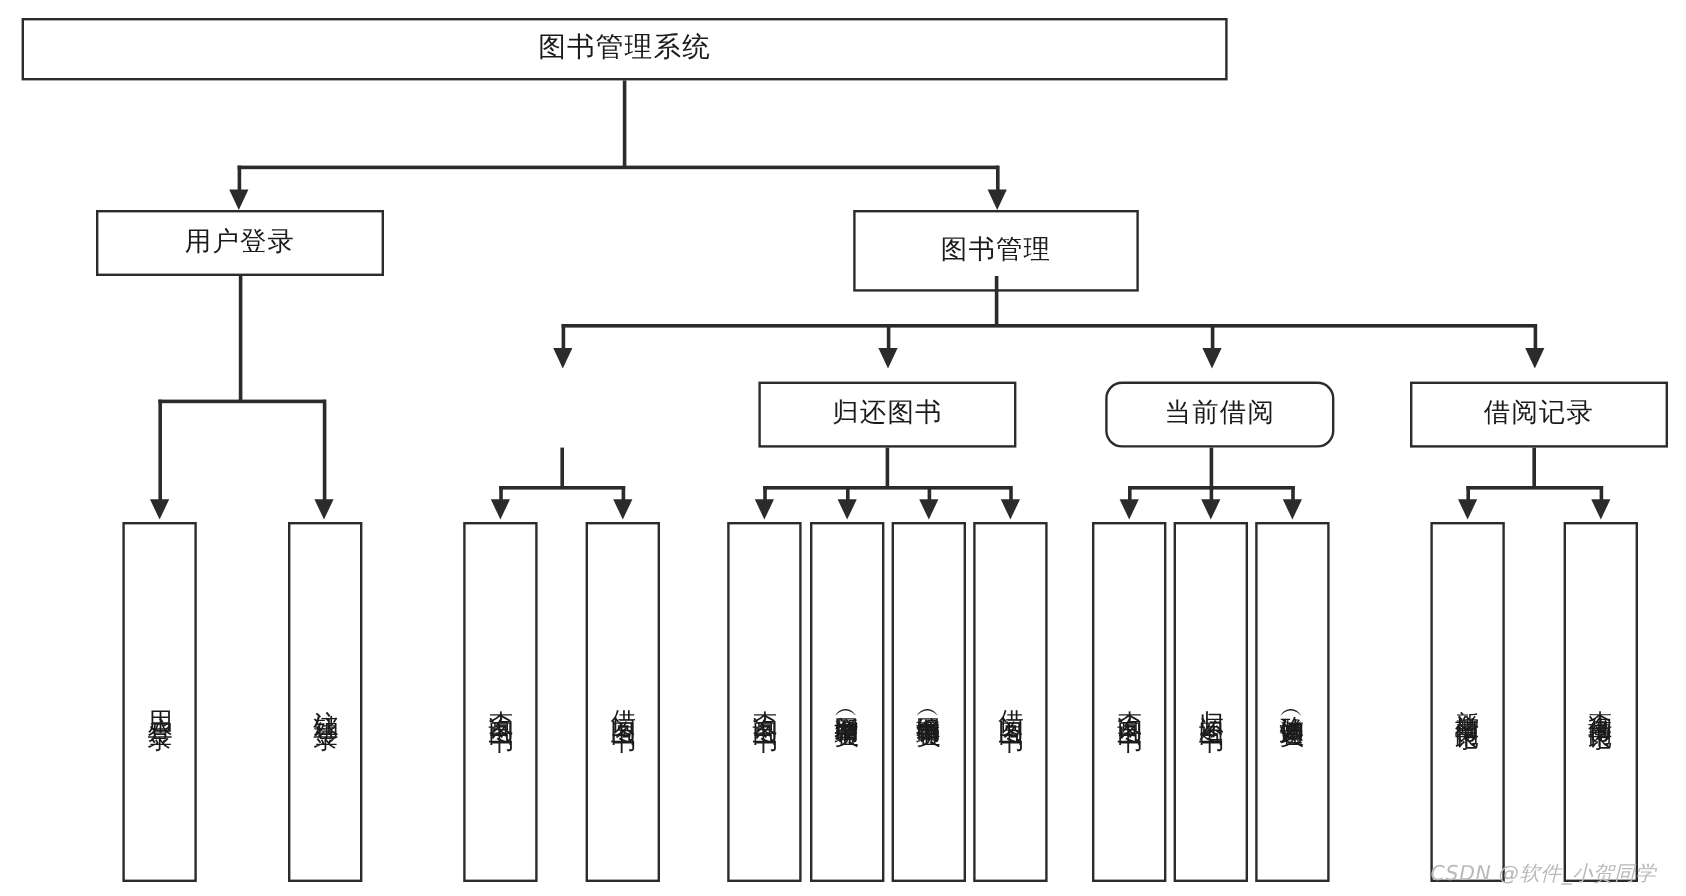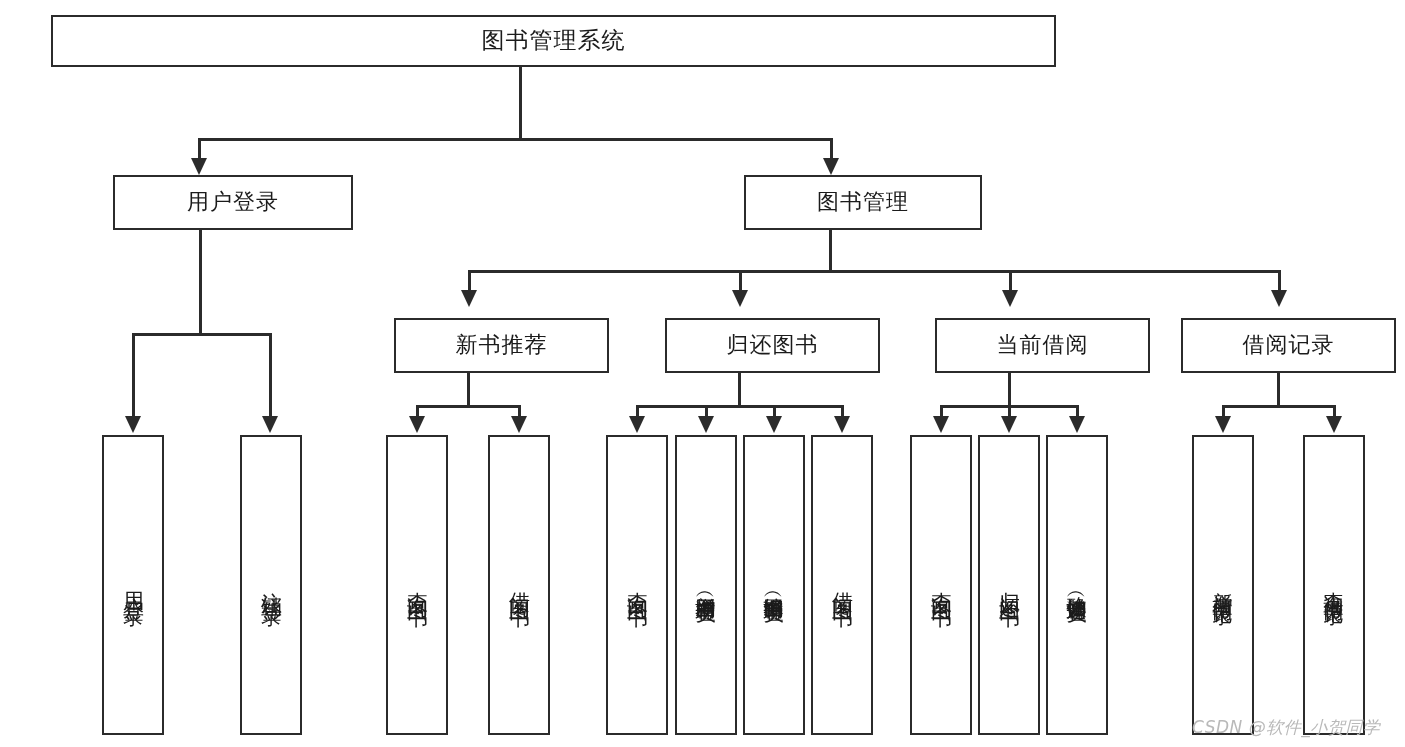--- a/index.html
+++ b/index.html
@@ -27,21 +27,20 @@
     color: #1b1b1b;
     display: flex;
     align-items: center;
     justify-content: center;
     text-align: center;
   }
   .node.horiz {
     font-size: 22px;
     line-height: 1.1;
     letter-spacing: 1px;
-    margin-left: 33px;
   }
   .node.vert {
     writing-mode: vertical-rl;
     text-orientation: upright;
     font-size: 21px;
     letter-spacing: 5px;
     line-height: 1.0;
     padding-top: 6px;
     padding-bottom: 6px;
     align-items: center;
@@ -101,21 +100,21 @@
   <div class="conn-v" style="left:198px; top:138px; height:23px;"></div>
   <div class="arrow-head" style="left:191px; top:158px;"></div>
 
   <div class="conn-v" style="left:830px; top:138px; height:23px;"></div>
   <div class="arrow-head" style="left:823px; top:158px;"></div>
 
   <div class="node horiz" id="node-user-login" style="left:80px; top:175px; width:240px; height:55px;">
     <span>用户登录</span>
   </div>
 
-  <div class="node horiz" id="node-book-manage" style="left:711px; top:175px; width:238px; height:55px;">
+  <div class="node horiz" id="node-book-manage" style="left:711px; top:175px; width:238px; height:68px;">
     <span>图书管理</span>
   </div>
 
   <div class="conn-v" style="left:199px; top:230px; height:105px;"></div>
   <div class="conn-h" style="left:132px; top:333px; width:139px;"></div>
   <div class="conn-v" style="left:132px; top:333px; height:85px;"></div>
   <div class="arrow-head" style="left:125px; top:416px;"></div>
   <div class="conn-v" style="left:269px; top:333px; height:85px;"></div>
   <div class="arrow-head" style="left:262px; top:416px;"></div>
 
@@ -123,30 +122,27 @@
   <div class="conn-h" style="left:468px; top:270px; width:812px;"></div>
   <div class="conn-v" style="left:468px; top:270px; height:22px;"></div>
   <div class="arrow-head" style="left:461px; top:290px;"></div>
   <div class="conn-v" style="left:739px; top:270px; height:22px;"></div>
   <div class="arrow-head" style="left:732px; top:290px;"></div>
   <div class="conn-v" style="left:1009px; top:270px; height:22px;"></div>
   <div class="arrow-head" style="left:1002px; top:290px;"></div>
   <div class="conn-v" style="left:1278px; top:270px; height:22px;"></div>
   <div class="arrow-head" style="left:1271px; top:290px;"></div>
 
-  <div class="node horiz" id="node-new-book-rec" style="left:361px; top:318px; width:215px; height:55px;">
-    <span>新书推荐</span>
-  </div>
   <div class="node horiz" id="node-book-borrow" style="left:632px; top:318px; width:215px; height:55px;">
     <span>归还图书</span>
   </div>
-  <div class="node horiz" id="node-current-borrow" style="left:902px; top:318px; width:215px; height:55px;">
+  <div class="node horiz" id="node-current-borrow" style="left:921px; top:318px; width:191px; height:55px;border-radius:14px;">
     <span>当前借阅</span>
   </div>
-  <div class="node horiz" id="node-borrow-record" style="left:1148px; top:318px; width:215px; height:55px;">
+  <div class="node horiz" id="node-borrow-record" style="left:1175px; top:318px; width:215px; height:55px;">
     <span>借阅记录</span>
   </div>
 
   <div class="conn-v" style="left:467px; top:373px; height:34px;"></div>
   <div class="conn-h" style="left:416px; top:405px; width:105px;"></div>
   <div class="conn-v" style="left:416px; top:405px; height:13px;"></div>
   <div class="arrow-head" style="left:409px; top:416px;"></div>
   <div class="conn-v" style="left:518px; top:405px; height:13px;"></div>
   <div class="arrow-head" style="left:511px; top:416px;"></div>
 

